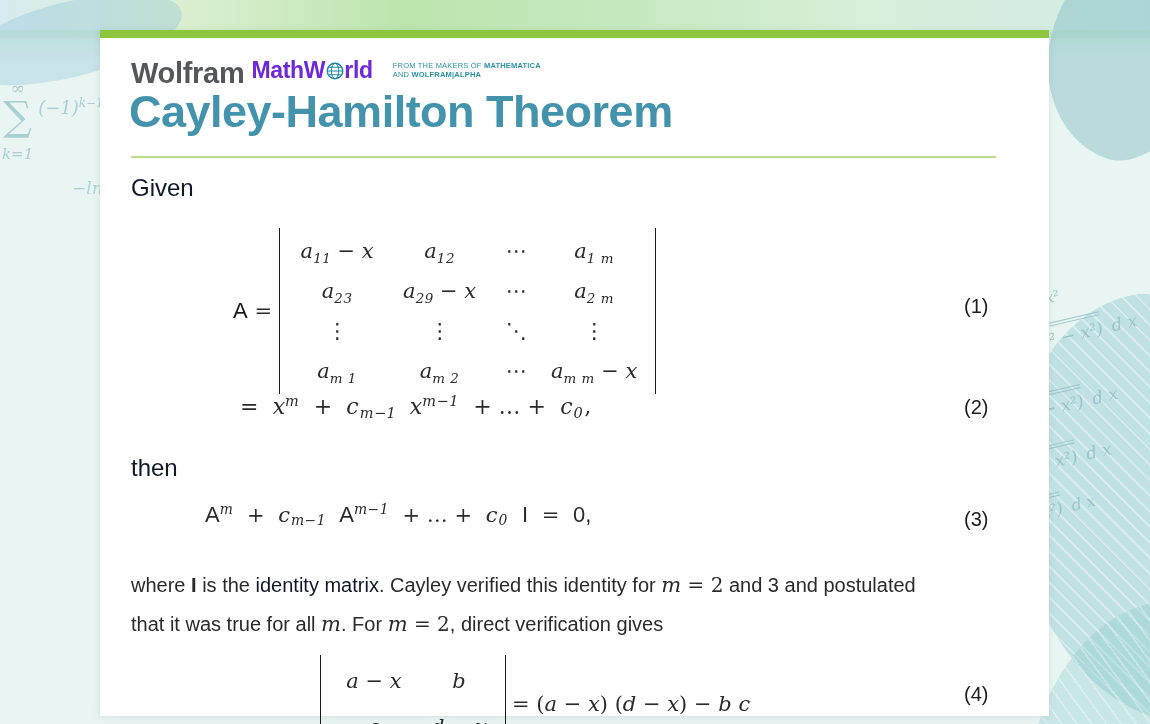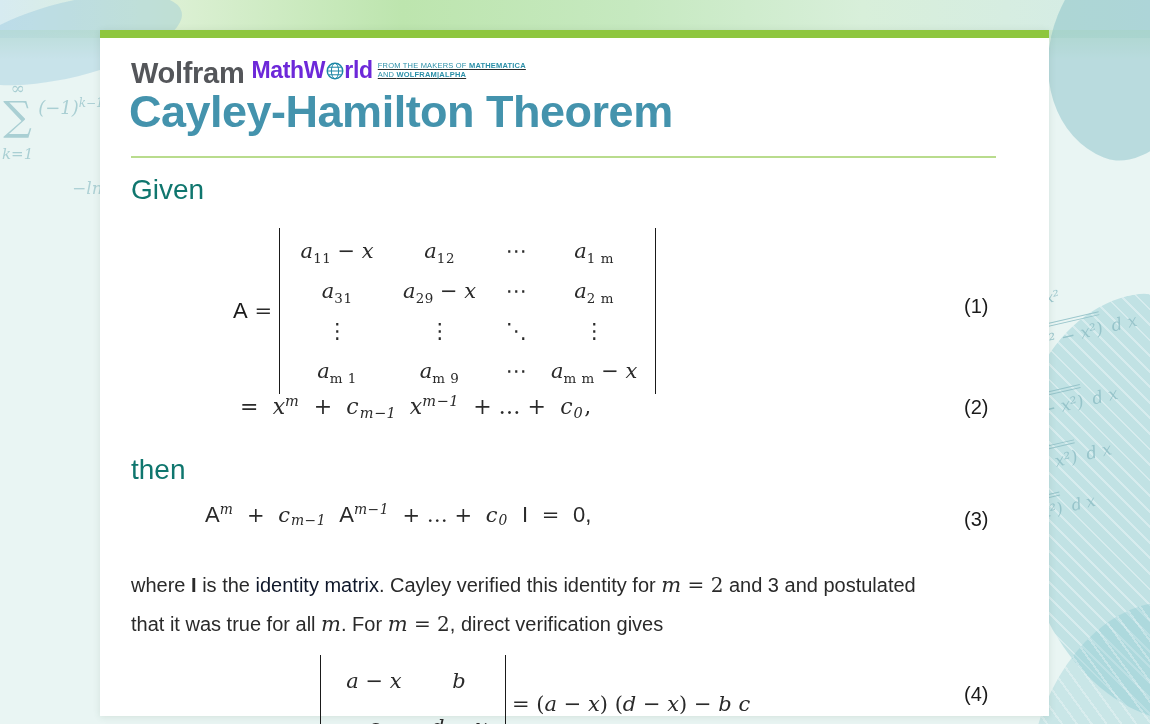--- a/index.html
+++ b/index.html
@@ -78,36 +78,36 @@
     background:#ffffff; border-top:8px solid #8ec63f;
     box-shadow:0 1px 7px rgba(50,90,60,0.12);
     z-index:2;
   }
 
   
   .logo-row { position:absolute; left:31px; top:19px; display:flex; align-items:flex-start; cursor:pointer; }
   .logo-wolfram { font-size:29px; font-weight:bold; color:#54565a; letter-spacing:-0.3px; }
   .logo-math { font-size:23px; font-weight:bold; color:#6d28d9; letter-spacing:-0.3px; margin-left:7px; }
   .globe-icon { display:inline-block; vertical-align:-2px; margin:0 0.5px; }
-  .tagline { margin-left:5px; margin-top:4px; line-height:1.25;text-decoration:underline; }
+  .tagline { margin-left:20px; margin-top:4px; line-height:1.25; }
   .tagline div { font-size:7.5px; color:#2a8fa8; letter-spacing:0.2px; }
   .tagline b { font-weight:bold; }
 
   .page-title {
     position:absolute; left:29px; top:48px;
     font-size:45px; font-weight:bold; letter-spacing:-0.5px;
     color:#4493ad; line-height:52px; white-space:nowrap;
   }
   .title-rule {
     position:absolute; left:31px; top:118px; width:865px; height:0;
     border-top:2px solid #b9dc8d;
   }
 
   
-  .body-text { font-size:28px; color:#0f766e; }
+  .body-text { font-size:24px; color:#0f172a; }
   .given { position:absolute; left:31px; top:136px; }
   .then  { position:absolute; left:31px; top:416px; }
 
   .eqnum { position:absolute; left:864px; width:34px; text-align:left; font-size:20px; color:#1a1a1a; }
   .n1 { top:257px; } .n2 { top:358px; } .n3 { top:470px; } .n4 { top:645px; }
 
   
   .ser { font-family:"DejaVu Serif", serif; font-style:normal; }
   .it  { font-family:"DejaVu Serif", serif; font-style:italic; }
   .mat { font-family:"Liberation Sans", sans-serif; font-style:normal; }
@@ -119,21 +119,21 @@
   
   .eq1 { position:absolute; left:133px; top:190px; display:flex; align-items:center; font-size:21px; }
   .eq1-lhs { font-size:22px; color:#1a1a1a; }
   .det {
     border-left:1.5px solid #1a1a1a; border-right:1.5px solid #1a1a1a;
     padding:3px 7px;
   }
   .mgrid { display:grid; grid-template-columns:100px 105px 48px 108px; grid-auto-rows:40px; }
   .mcell { display:flex; align-items:center; justify-content:center; font-family:"DejaVu Serif", serif; }
   .mv { font-style:italic; }
-  .msub { font-size:0.64em; align-self:flex-end; margin-bottom:5px; letter-spacing:0.5px; }
+  .msub { font-style:italic; font-size:0.64em; align-self:flex-end; margin-bottom:5px; letter-spacing:0.5px; }
   .msuf { font-style:italic; }
   .msuf:not(:empty){ margin-left:0.30em; }
   .mdot { font-style:normal; }
 
   
   .eq2 { position:absolute; left:140px; top:355px; font-size:22px; font-family:"DejaVu Serif", serif; }
   
   .eq3 { position:absolute; left:105px; top:463px; font-size:21px; font-family:"DejaVu Serif", serif; }
   .eq3 .mat { font-size:22px; }
 
@@ -226,21 +226,21 @@
             <span class="mdot">⋯</span>
           </div>
         <div class="mcell">
             <span class="mv">a</span>
             <span class="msub">1 m</span>
             <span class="msuf"></span>
             <span class="mdot"></span>
           </div>
         <div class="mcell">
             <span class="mv">a</span>
-            <span class="msub">31</span>
+            <span class="msub">23</span>
             <span class="msuf"></span>
             <span class="mdot"></span>
           </div>
         <div class="mcell">
             <span class="mv">a</span>
             <span class="msub">29</span>
             <span class="msuf">− x</span>
             <span class="mdot"></span>
           </div>
         <div class="mcell">
@@ -280,21 +280,21 @@
             <span class="mdot">⋮</span>
           </div>
         <div class="mcell">
             <span class="mv">a</span>
             <span class="msub">m 1</span>
             <span class="msuf"></span>
             <span class="mdot"></span>
           </div>
         <div class="mcell">
             <span class="mv">a</span>
-            <span class="msub">m 9</span>
+            <span class="msub">m 2</span>
             <span class="msuf"></span>
             <span class="mdot"></span>
           </div>
         <div class="mcell">
             <span class="mv"></span>
             <span class="msub"></span>
             <span class="msuf"></span>
             <span class="mdot">⋯</span>
           </div>
         <div class="mcell">

